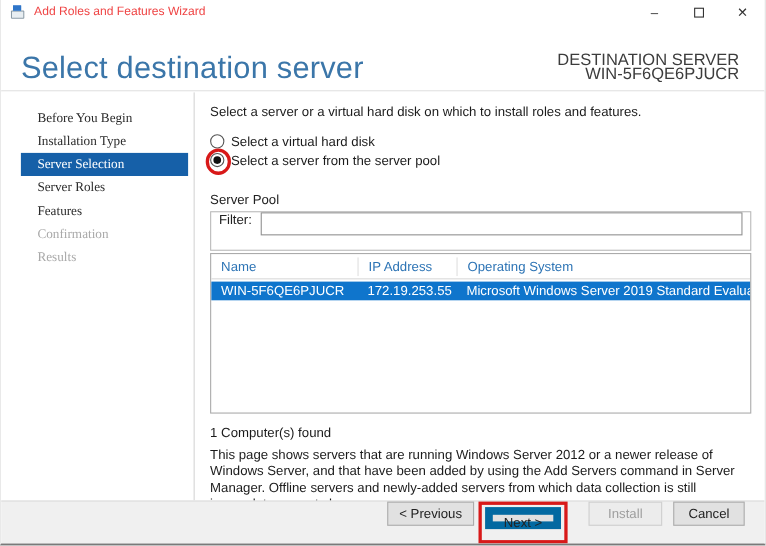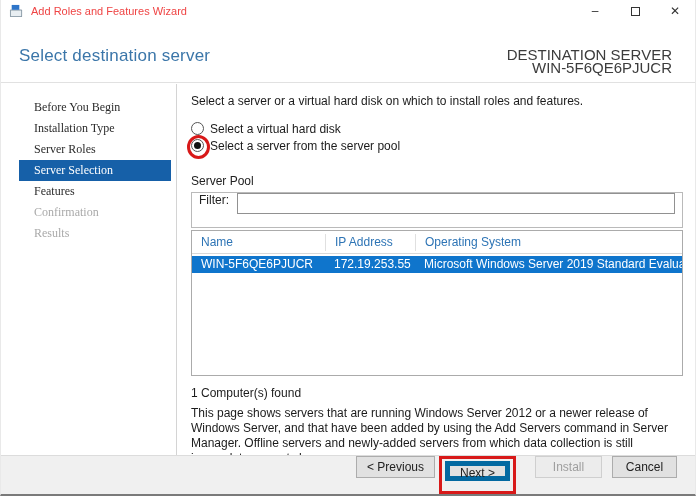--- a/index.html
+++ b/index.html
@@ -16,21 +16,21 @@
     display:flex; align-items:center; background:#fff; }
   .titlebar .appicon{ width:15px; height:14px; margin:0 7px 0 8px; }
   .titlebar .title{ font-size:11px; color:#ef4444; flex:1; }
   .win-controls{ display:flex; height:22px; }
   .win-btn{ width:40px; height:22px; display:flex; align-items:center; justify-content:center;
     color:#333; font-size:12px; cursor:default; }
   .max-shape{ width:9px; height:9px; border:1px solid #333; display:block; }
   
   .header{ position:absolute; top:22px; left:0; right:0; height:61px;
     border-bottom:1px solid #e1e1e1; background:#fff; }
-  .page-title{ position:absolute; left:18px; top:24px; font-size:17px; color:#3b76a9; letter-spacing:.2px; }
+  .page-title{ position:absolute; left:18px; top:24px; font-size:28px; color:#3b76a9; letter-spacing:.2px; }
   .dest{ position:absolute; right:23px; top:26px; text-align:right; color:#3c3c3c;
     font-size:15px; line-height:13px; }
   
   .sidebar{ position:absolute; top:84px; left:0; width:176px; bottom:39px;
     border-right:1px solid #d4d4d4; padding-top:13px; background:#fff; }
   .side-item{ height:21px; line-height:21px; margin-left:18px; width:152px;
     padding-left:15px; color:#2b2b2b; cursor:default; white-space:nowrap;font-family:Liberation Serif, serif; }
   .side-item.selected{ background:#1660a8; color:#fff; }
   .side-item.disabled{ color:#a9a9a9; }
   
@@ -65,21 +65,21 @@
   
   .footer{ position:absolute; bottom:0; left:0; right:0; height:39px; background:#f0f0f0;
     border-top:1px solid #dcdcdc; display:flex; justify-content:flex-end;
     padding-right:18px; }
   .btn{ height:22px; background:#e1e1e1; border:1px solid #acacac; font:12px "Liberation Sans",sans-serif;
     color:#222; padding:0 10px; min-width:65px; cursor:default; }
   .btn:disabled{ color:#9e9e9e; background:#ececec; border-color:#cfcfcf; }
   .btn-prev{ min-width:60px; }
   .next-annot{ display:inline-flex; border:3px solid #d81919; padding:2px 3px; margin-left:4px;
     background:transparent; }
-  .btn-next{ min-width:64px; height:20px; border:5px solid #0369a1; }
+  .btn-next{ min-width:64px; height:20px; border:7px solid #0369a1; }
   .btn-install{ margin-left:19px; min-width:67px; }
   .btn-cancel{ margin-left:10px; min-width:65px; }
 </style>
 </head>
 <body>
 
 <div class="window">
 
   <div class="titlebar">
     <svg class="appicon" viewBox="0 0 16 15">
@@ -102,22 +102,22 @@
     <div class="page-title">Select destination server</div>
     <div class="dest">
       <div>DESTINATION SERVER</div>
       <div>WIN-5F6QE6PJUCR</div>
     </div>
   </div>
 
   <div class="sidebar">
     <div class="side-item">Before You Begin</div>
     <div class="side-item">Installation Type</div>
+    <div class="side-item selected">Server Selection</div>
     <div class="side-item">Server Roles</div>
-    <div class="side-item selected">Server Selection</div>
     <div class="side-item">Features</div>
     <div class="side-item disabled">Confirmation</div>
     <div class="side-item disabled">Results</div>
   </div>
 
   <div class="content">
     <div class="intro">Select a server or a virtual hard disk on which to install roles and features.</div>
 
     <div class="radio-row">
       <span class="radio"></span>

